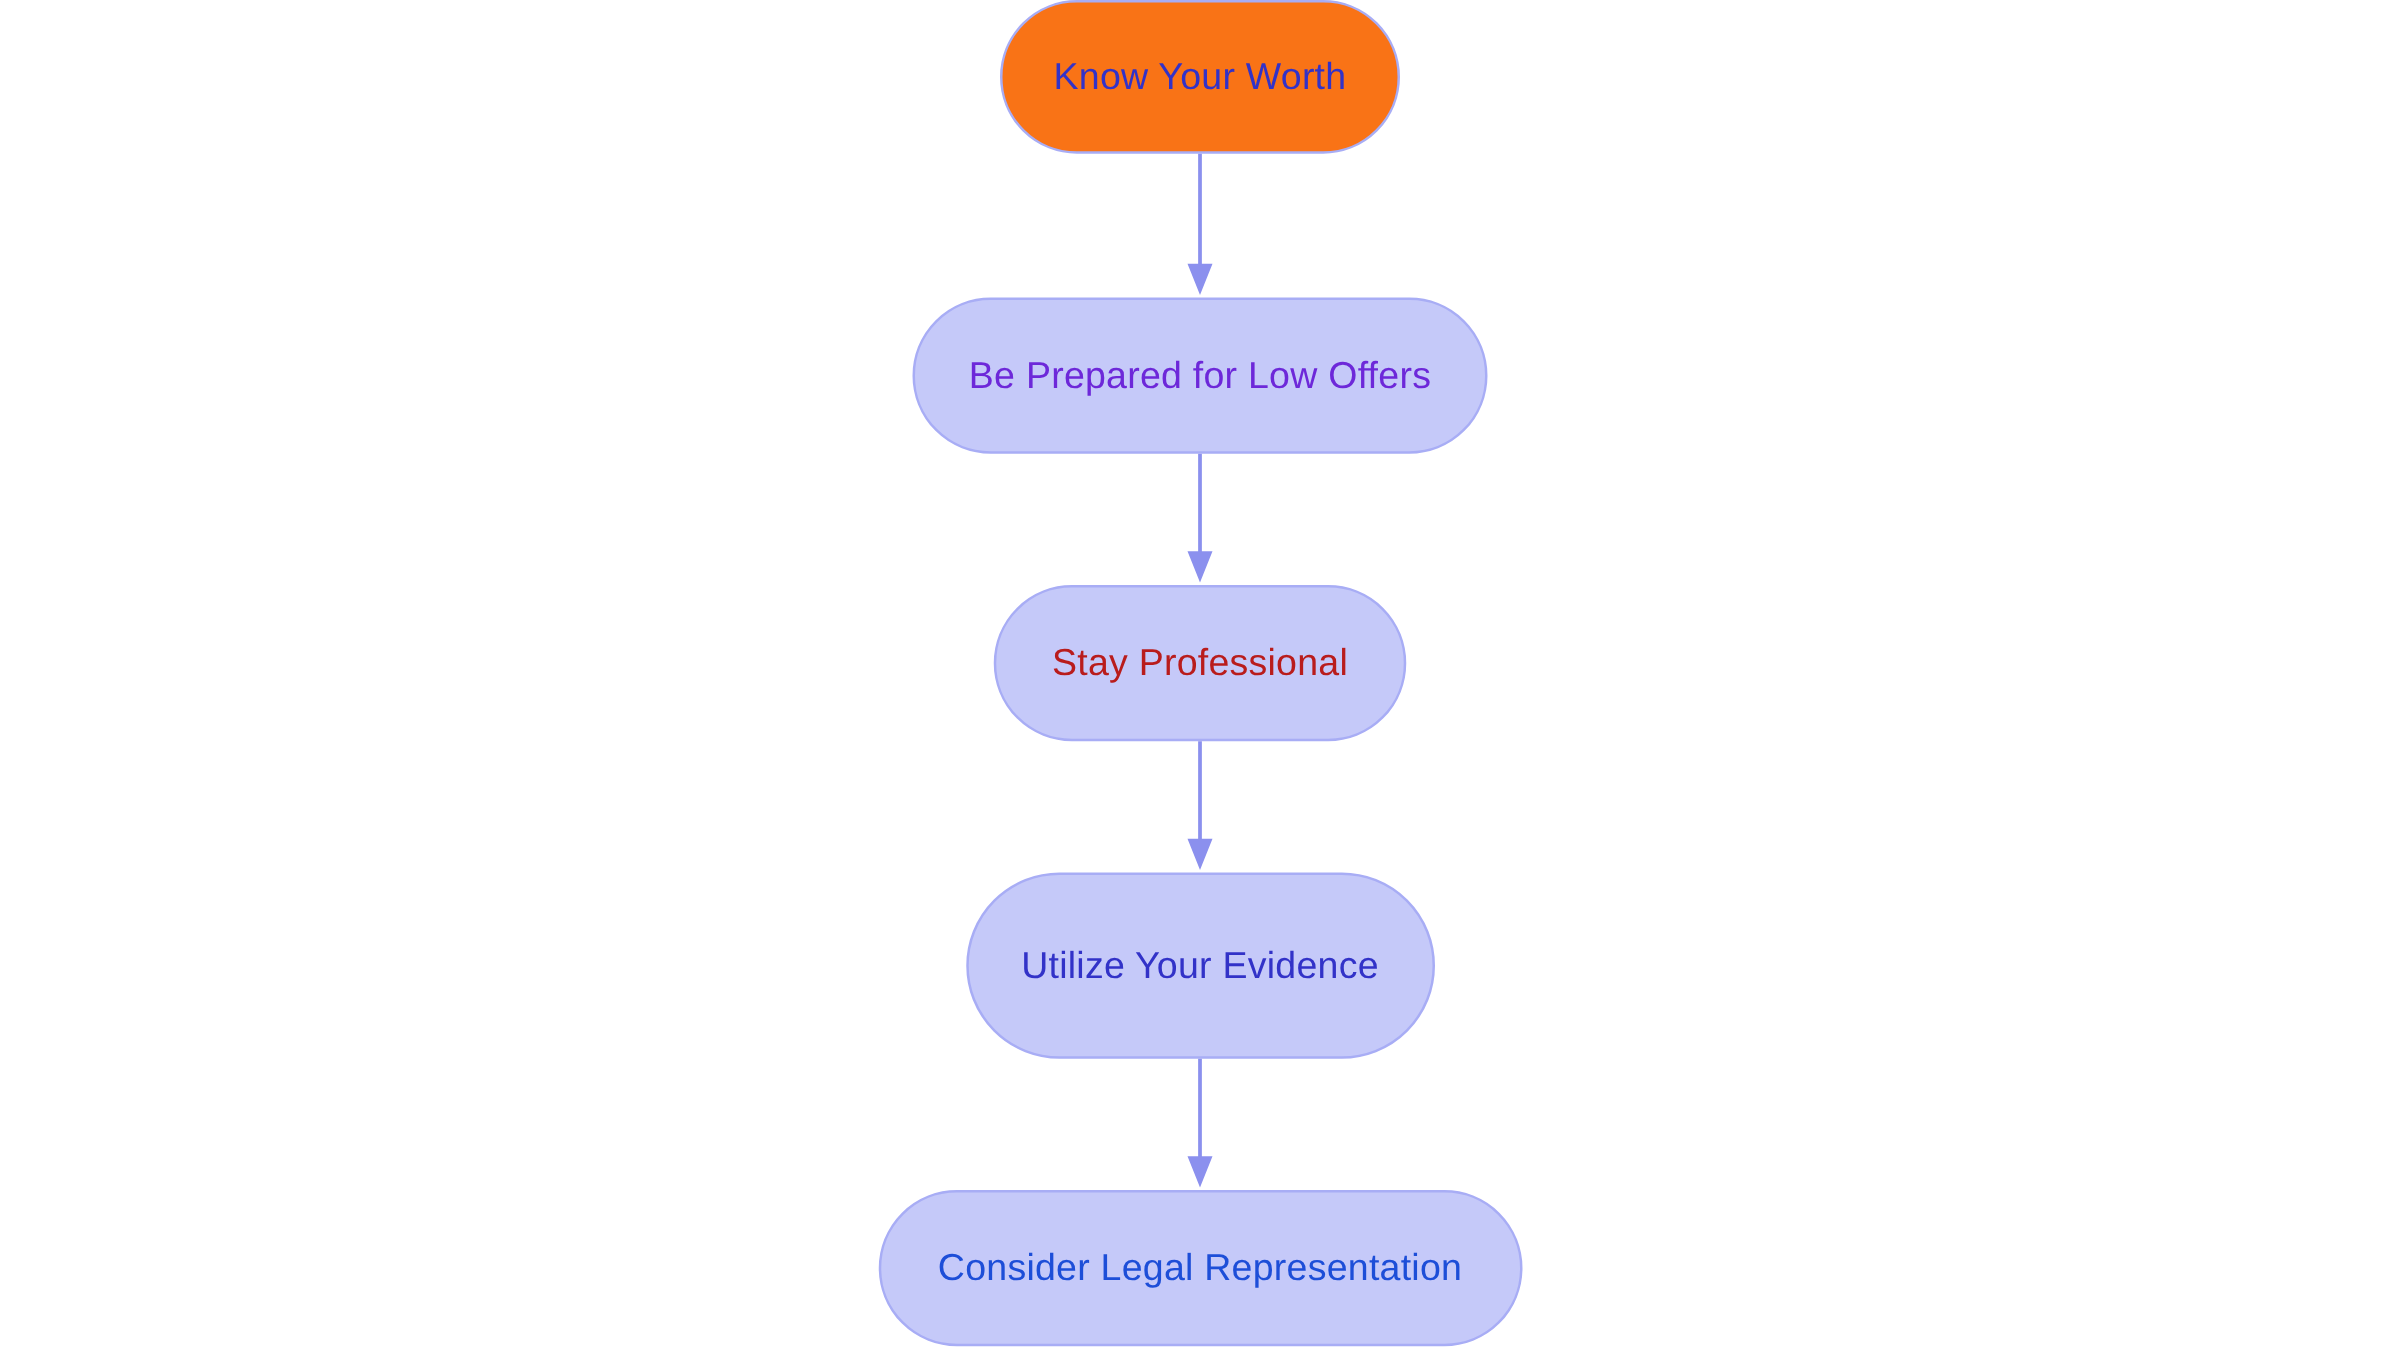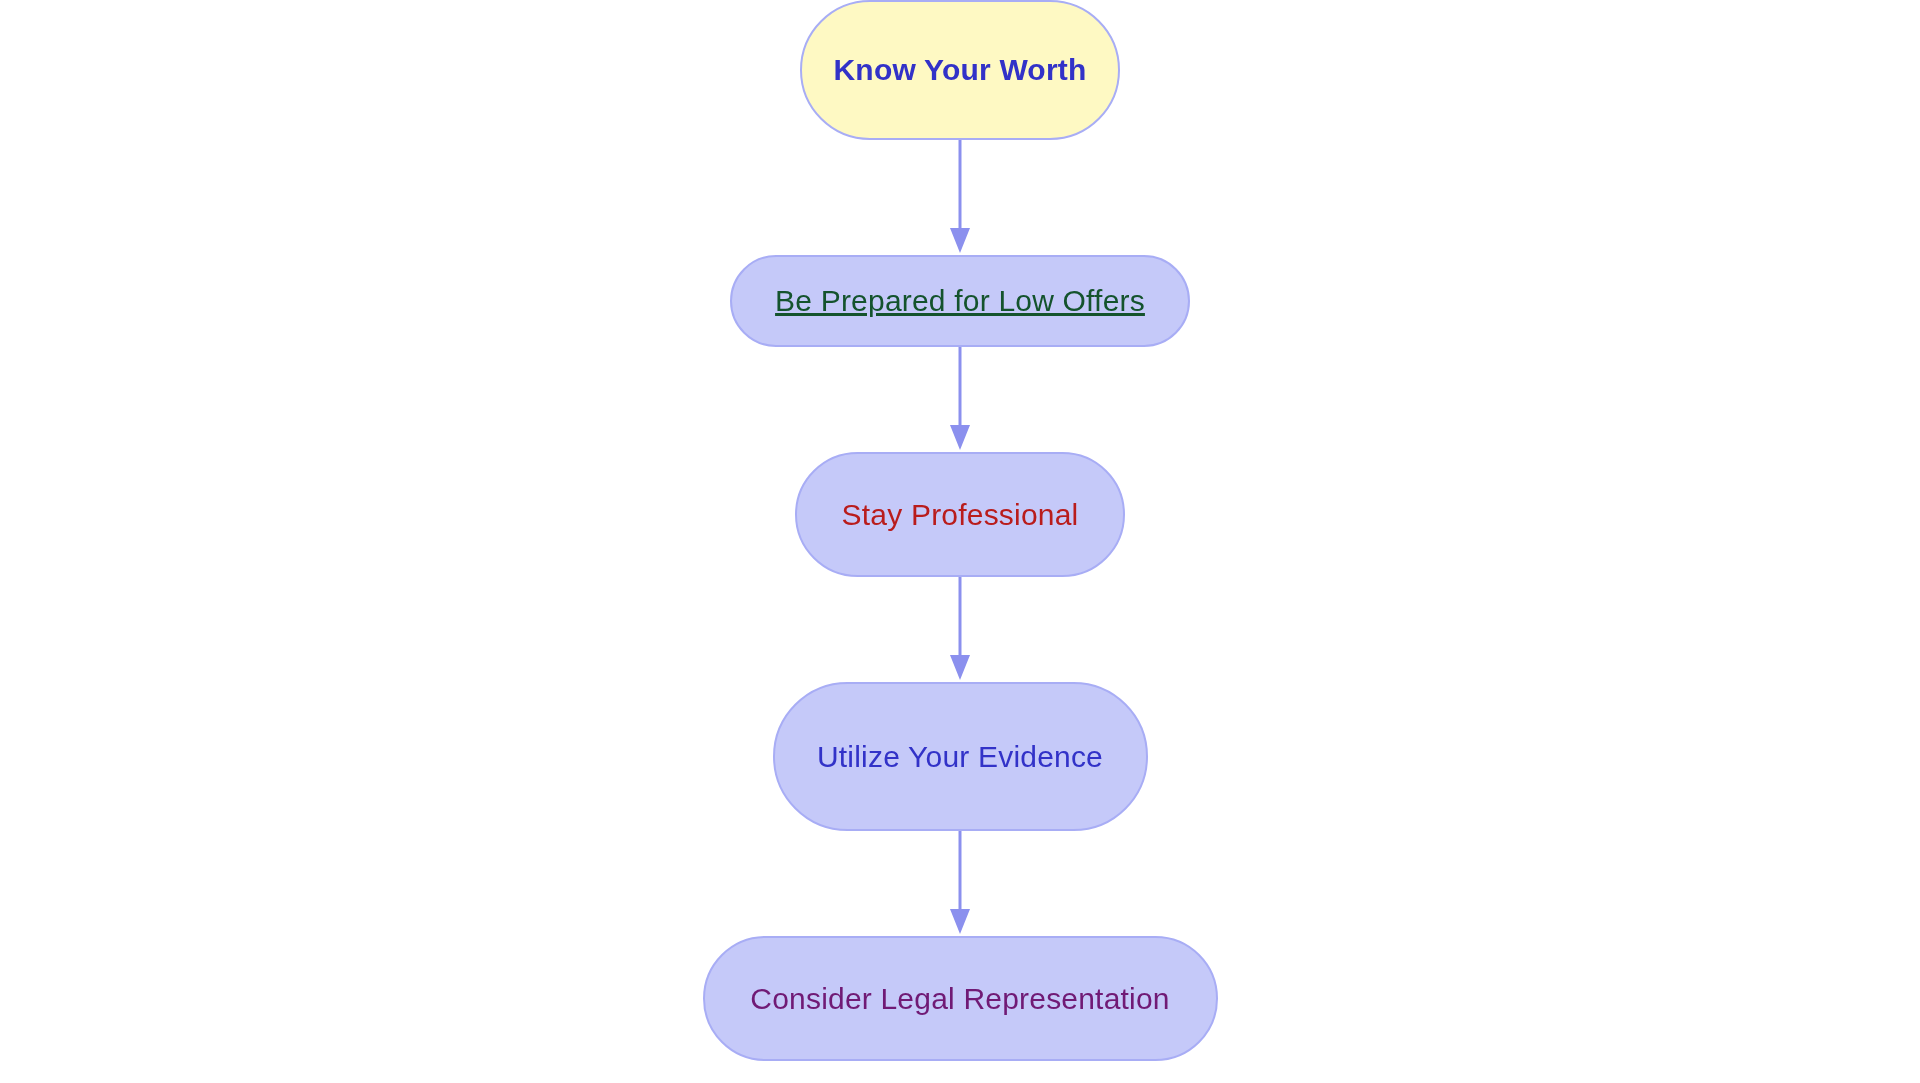--- a/index.html
+++ b/index.html
@@ -58,32 +58,32 @@
     display: block;
     overflow: visible;
   }
 </style>
 </head>
 <body>
 
 <div id="canvas" style="background: rgb(255, 255, 255);">
   <div class="flow-column">
 
-    <div class="node" id="node-n1" style="width: 320px; height: 140px; background: #fef9c3; border-color: rgb(168, 173, 245); color: rgb(50, 50, 200); font-weight: bold;">
+    <div class="node" id="node-n1" style="width: 320px; height: 123px; background: #f97316; border-color: rgb(168, 173, 245); color: rgb(50, 50, 200);">
       <span class="node-label">Know Your Worth</span>
     </div>
 
     <div class="connector" id="conn-e1">
       <svg width="24" height="115" viewBox="0 0 24 115" aria-hidden="true">
         <line x1="12" y1="0" x2="12" y2="92" stroke="#8b90ee" stroke-width="3"></line>
         <polygon points="12,113 2,88 22,88" fill="#8b90ee"></polygon>
       </svg>
     </div>
 
-    <div class="node" id="node-n2" style="width: 460px; height: 92px; background: rgb(197, 201, 249); border-color: rgb(168, 173, 245); color: #14532d; text-decoration: underline;">
+    <div class="node" id="node-n2" style="width: 460px; height: 125px; background: rgb(197, 201, 249); border-color: rgb(168, 173, 245); color: #6d28d9;">
       <span class="node-label">Be Prepared for Low Offers</span>
     </div>
 
     <div class="connector" id="conn-e2">
       <svg width="24" height="105" viewBox="0 0 24 105" aria-hidden="true">
         <line x1="12" y1="0" x2="12" y2="82" stroke="#8b90ee" stroke-width="3"></line>
         <polygon points="12,103 2,78 22,78" fill="#8b90ee"></polygon>
       </svg>
     </div>
 
@@ -102,18 +102,18 @@
       <span class="node-label">Utilize Your Evidence</span>
     </div>
 
     <div class="connector" id="conn-e4">
       <svg width="24" height="105" viewBox="0 0 24 105" aria-hidden="true">
         <line x1="12" y1="0" x2="12" y2="82" stroke="#8b90ee" stroke-width="3"></line>
         <polygon points="12,103 2,78 22,78" fill="#8b90ee"></polygon>
       </svg>
     </div>
 
-    <div class="node" id="node-n5" style="width: 515px; height: 125px; background: rgb(197, 201, 249); border-color: rgb(168, 173, 245); color: #701a75;">
+    <div class="node" id="node-n5" style="width: 515px; height: 125px; background: rgb(197, 201, 249); border-color: rgb(168, 173, 245); color: #1d4ed8;">
       <span class="node-label">Consider Legal Representation</span>
     </div>
 
   </div>
 </div>
 
 </body></html>

